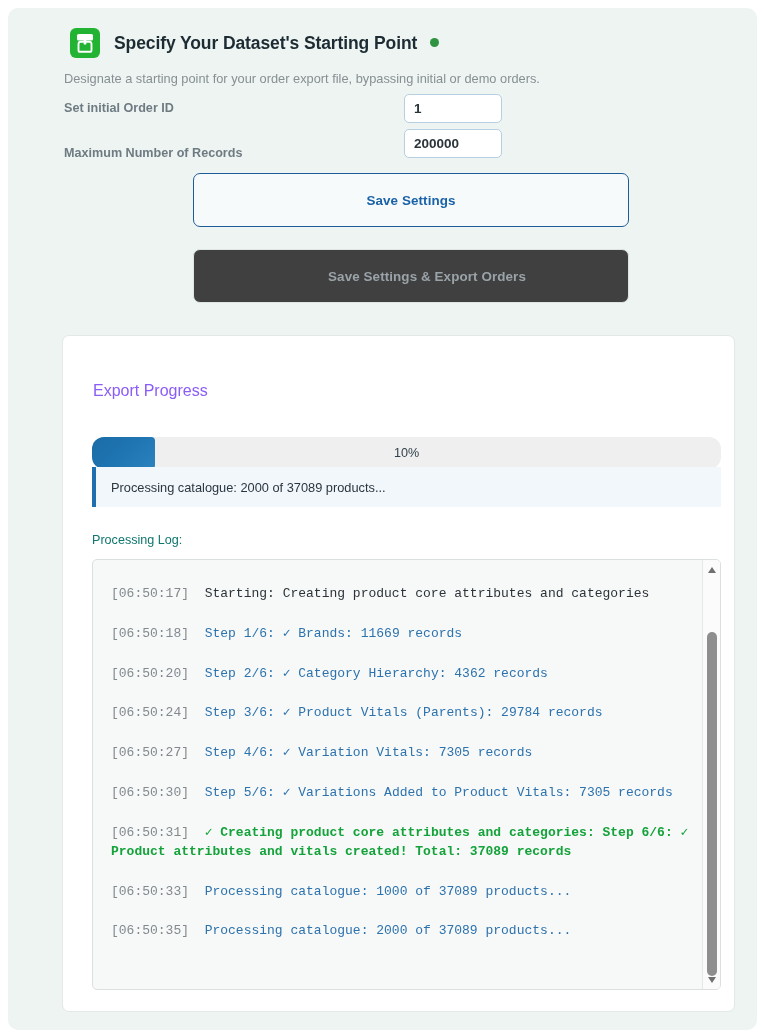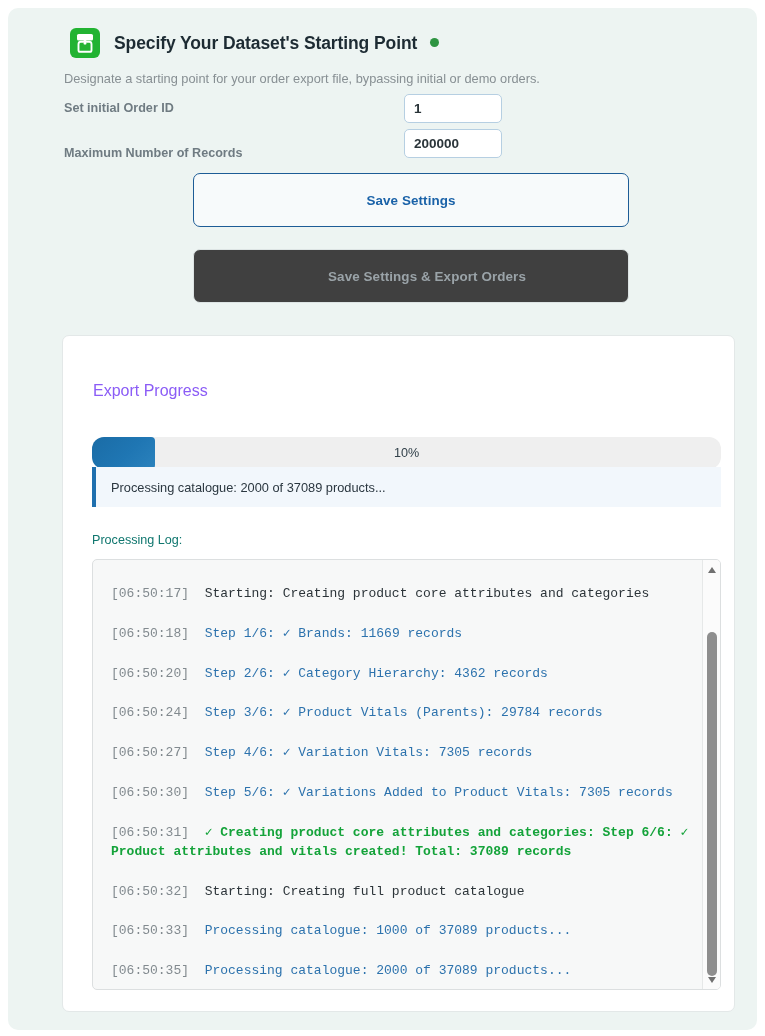--- a/index.html
+++ b/index.html
@@ -324,21 +324,20 @@
     <div id="log-box">
       <div id="log-scroll">
           <div class="log-line"><span class="ts">[06:50:17]  </span><span class="msg-success">Export initialized successfully</span></div>
           <div class="log-line"><span class="ts">[06:50:17]  </span><span class="msg-default">Starting: Creating product core attributes and categories</span></div>
           <div class="log-line"><span class="ts">[06:50:18]  </span><span class="msg-info">Step 1/6: ✓ Brands: 11669 records</span></div>
           <div class="log-line"><span class="ts">[06:50:20]  </span><span class="msg-info">Step 2/6: ✓ Category Hierarchy: 4362 records</span></div>
           <div class="log-line"><span class="ts">[06:50:24]  </span><span class="msg-info">Step 3/6: ✓ Product Vitals (Parents): 29784 records</span></div>
           <div class="log-line"><span class="ts">[06:50:27]  </span><span class="msg-info">Step 4/6: ✓ Variation Vitals: 7305 records</span></div>
           <div class="log-line"><span class="ts">[06:50:30]  </span><span class="msg-info">Step 5/6: ✓ Variations Added to Product Vitals: 7305 records</span></div>
           <div class="log-line"><span class="ts">[06:50:31]  </span><span class="msg-success">✓ Creating product core attributes and categories: Step 6/6: ✓ Product attributes and vitals created! Total: 37089 records</span></div>
-          <div class="log-line"><span class="ts">[06:50:32]  </span><span class="msg-default">Starting: Creating full product catalogue</span></div>
           <div class="log-line"><span class="ts">[06:50:33]  </span><span class="msg-info">Processing catalogue: 1000 of 37089 products...</span></div>
           <div class="log-line"><span class="ts">[06:50:35]  </span><span class="msg-info">Processing catalogue: 2000 of 37089 products...</span></div>
         </div>
 
       <div id="sb">
         <div class="sb-btn" id="sb-up">
           <span class="sb-arrow"></span>
         </div>
         <div id="sb-thumb"></div>
         <div class="sb-btn" id="sb-down">

